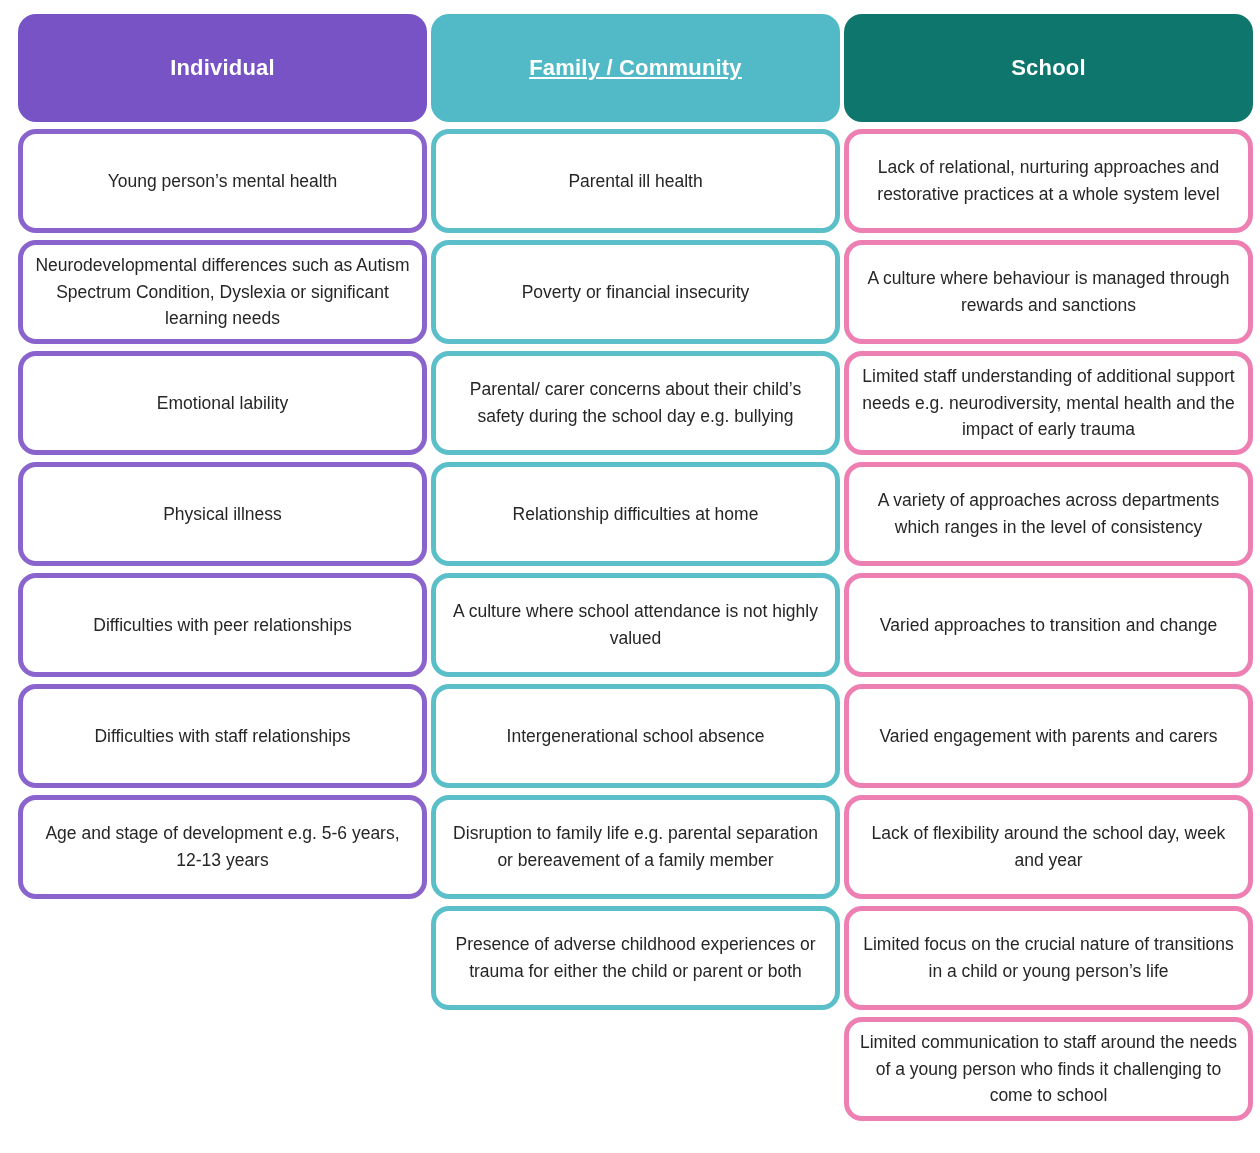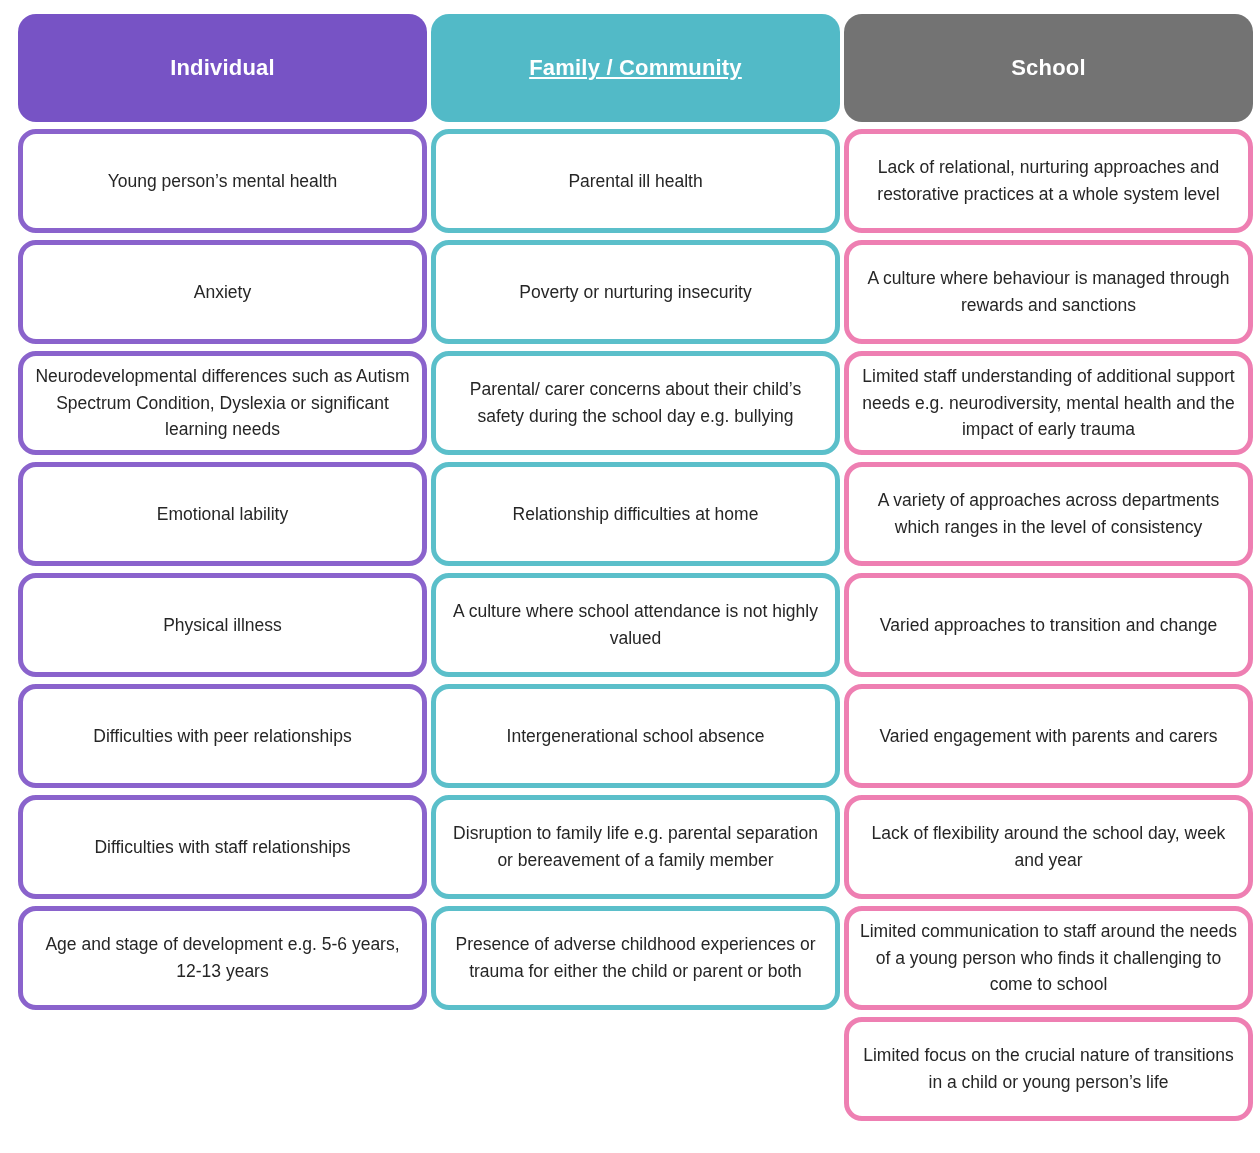--- a/index.html
+++ b/index.html
@@ -60,23 +60,20 @@
 </head>
 <body>
 
 <div class="board">
   <div class="column" style="--border-color: #8a63cc;">
     <div class="header" style="background: rgb(119, 83, 197);">Individual</div>
   <div class="cell">
         <span>Young person’s mental health</span>
       </div>
       <div class="cell">
-        <span>Anxiety</span>
-      </div>
-      <div class="cell">
         <span>Neurodevelopmental differences such as Autism Spectrum Condition, Dyslexia or significant learning needs</span>
       </div>
       <div class="cell">
         <span>Emotional lability</span>
       </div>
       <div class="cell">
         <span>Physical illness</span>
       </div>
       <div class="cell">
         <span>Difficulties with peer relationships</span>
@@ -87,21 +84,21 @@
       <div class="cell">
         <span>Age and stage of development e.g. 5-6 years, 12-13 years</span>
       </div>
     </div>
   <div class="column" style="--border-color: #5bbfca;">
     <div class="header" style="background: rgb(82, 186, 199); text-decoration: underline;">Family / Community</div>
   <div class="cell">
         <span>Parental ill health</span>
       </div>
       <div class="cell">
-        <span>Poverty or nurturing insecurity</span>
+        <span>Poverty or financial insecurity</span>
       </div>
       <div class="cell">
         <span>Parental/ carer concerns about their child’s safety during the school day e.g. bullying</span>
       </div>
       <div class="cell">
         <span>Relationship difficulties at home</span>
       </div>
       <div class="cell">
         <span>A culture where school attendance is not highly valued</span>
       </div>
@@ -109,21 +106,21 @@
         <span>Intergenerational school absence</span>
       </div>
       <div class="cell">
         <span>Disruption to family life e.g. parental separation or bereavement of a family member</span>
       </div>
       <div class="cell">
         <span>Presence of adverse childhood experiences or trauma for either the child or parent or both</span>
       </div>
     </div>
   <div class="column" style="--border-color: #ee7fb2;">
-    <div class="header" style="background: #737373;">School</div>
+    <div class="header" style="background: #0f766e;">School</div>
   <div class="cell">
         <span>Lack of relational, nurturing approaches and restorative practices at a whole system level</span>
       </div>
       <div class="cell">
         <span>A culture where behaviour is managed through rewards and sanctions</span>
       </div>
       <div class="cell">
         <span>Limited staff understanding of additional support needs e.g. neurodiversity, mental health and the impact of early trauma</span>
       </div>
       <div class="cell">
@@ -132,19 +129,19 @@
       <div class="cell">
         <span>Varied approaches to transition and change</span>
       </div>
       <div class="cell">
         <span>Varied engagement with parents and carers</span>
       </div>
       <div class="cell">
         <span>Lack of flexibility around the school day, week and year</span>
       </div>
       <div class="cell">
-        <span>Limited communication to staff around the needs of a young person who finds it challenging to come to school</span>
+        <span>Limited focus on the crucial nature of transitions in a child or young person’s life</span>
       </div>
       <div class="cell">
-        <span>Limited focus on the crucial nature of transitions in a child or young person’s life</span>
+        <span>Limited communication to staff around the needs of a young person who finds it challenging to come to school</span>
       </div>
     </div>
 </div>
 
 </body></html>

